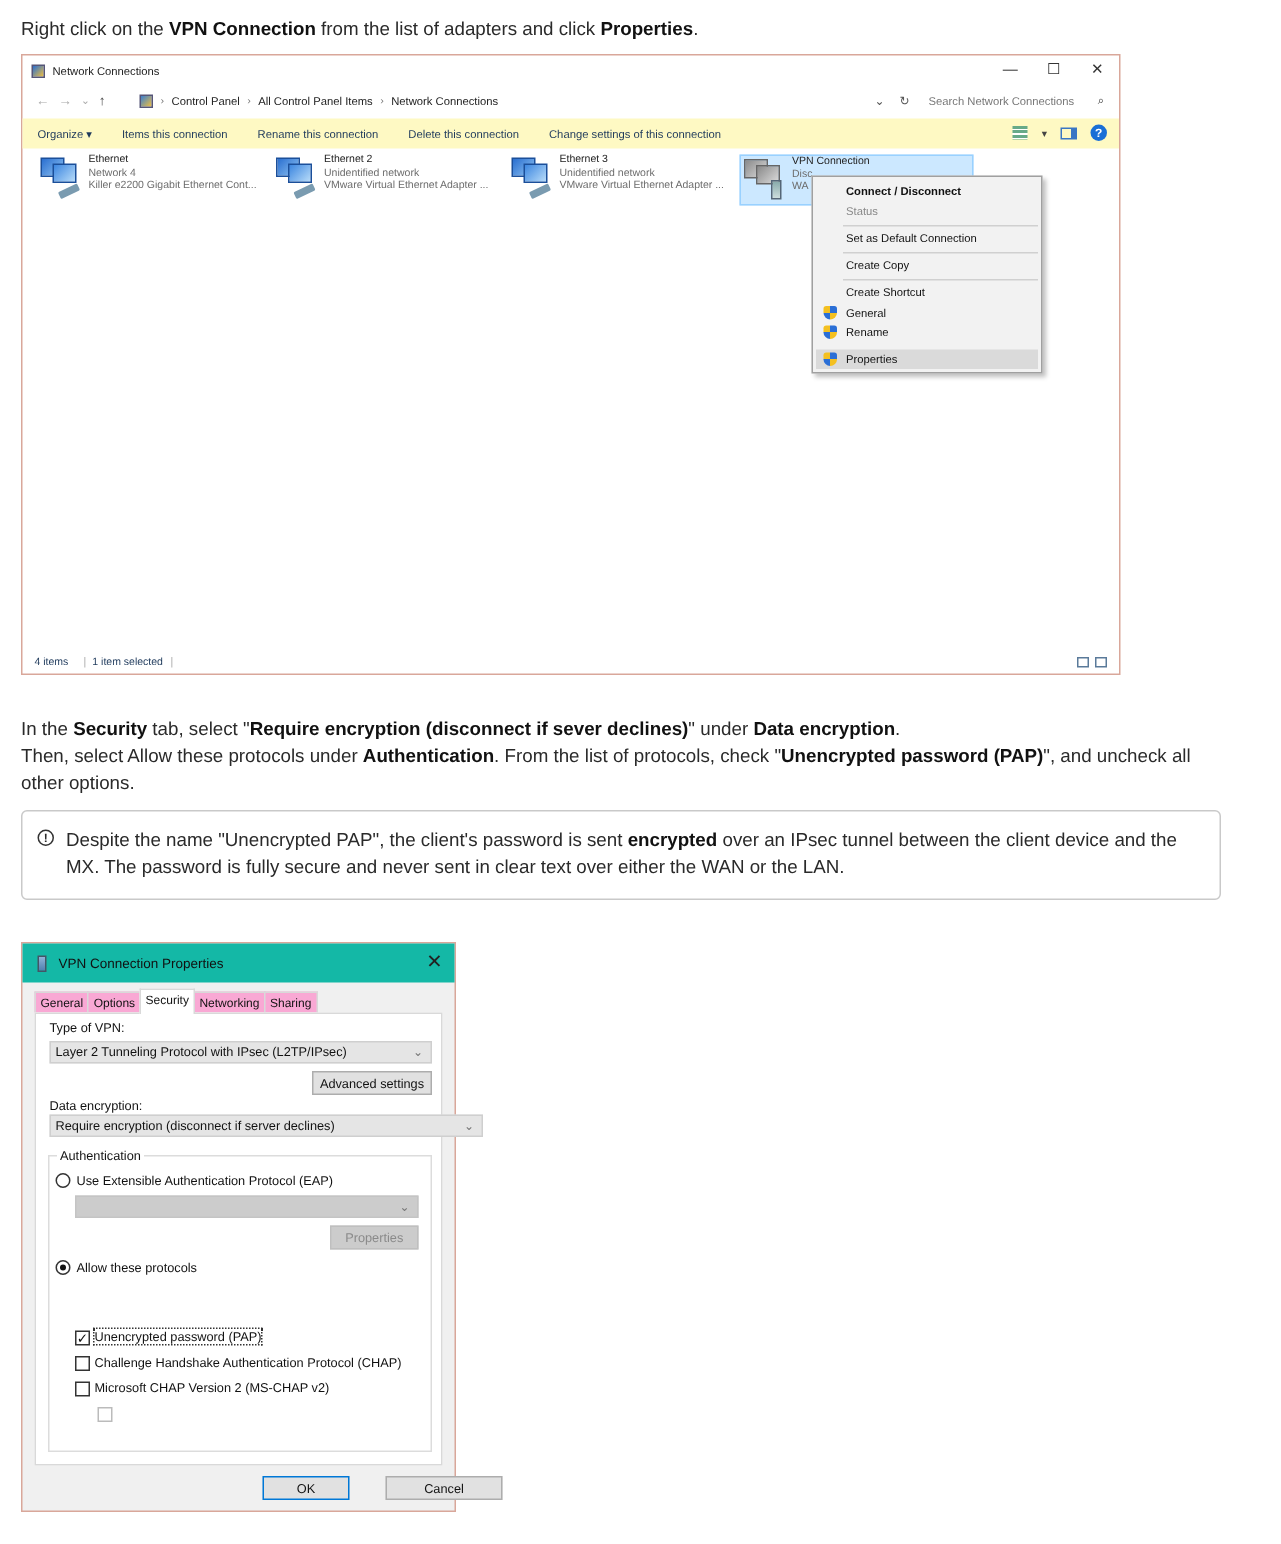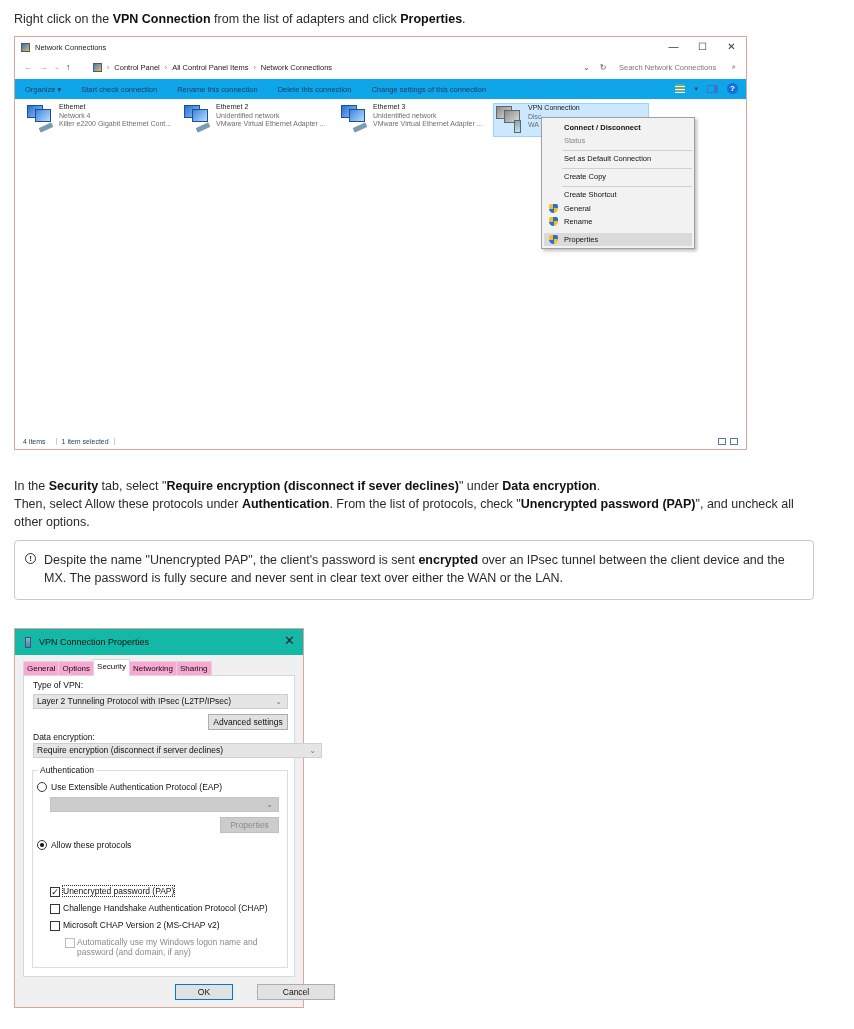--- a/index.html
+++ b/index.html
@@ -16,21 +16,21 @@
   .w1-title .title-text { margin-left: 5px; font-size: 7.5px; }
   .w1-ctrls { position: absolute; right: 0; top: 0; height: 20px; display: flex; }
   .w1-ctrls span { width: 29px; text-align: center; font-size: 10px; line-height: 20px; color: #333; }
   .w1-addr { position: absolute; top: 22px; left: 0; right: 0; height: 16px; display: flex; align-items: center; }
   .nav { display: flex; align-items: center; padding-left: 9px; gap: 6px; font-size: 9px; color: #aaa; }
   .nav .up { color: #444; }
   .addrbar { position: absolute; left: 78px; width: 527px; height: 16px; display: flex; align-items: center; font-size: 7.5px; gap: 5px; padding-left: 0; text-align: right; }
   .addrbar .sep { color: #777; font-size: 7px; }
   .addr-right { position: absolute; left: 568px; display: flex; gap: 10px; font-size: 8px; color: #555; }
   .search { position: absolute; left: 600px; width: 125px; height: 15px; display: flex; align-items: center; justify-content: space-between; padding: 0 4px; font-size: 7.5px; color: #777; }
-  .w1-toolbar { position: absolute; top: 42px; left: 0; right: 0; height: 20px; background: #0ea5e9; display: flex; align-items: center; }
+  .w1-toolbar { position: absolute; top: 42px; left: 0; right: 0; height: 20px; background: #fef9c3; display: flex; align-items: center; }
   .w1-toolbar .tb-btn { font-size: 7.5px; color: #1e395b; padding: 0 10px; white-space: nowrap; }
   .tb-right { position: absolute; right: 8px; top: 4px; display: flex; gap: 9px; align-items: center; }
   .help-icon { width: 11px; height: 11px; border-radius: 50%; background: #1a6fd6; color: #fff; font-size: 8px; font-weight: bold; text-align: center; line-height: 11px; }
   .pane-icon { width: 11px; height: 8px; border: 1px solid #3a76c4; border-right-width: 4px; }
   .view-icon { width: 10px; height: 9px; background: repeating-linear-gradient(#6a8 0 2px, #fff 2px 3px); }
   .adapter { position: absolute; top: 66px; height: 34px; display: flex; }
   .adapter.selected { background: #cce8ff; border: 1px solid #99d1ff; }
   .adapter .aicon { width: 30px; height: 30px; position: relative; margin-right: 4px; }
   .adapter .lines { font-size: 7px; line-height: 8.5px; }
   .adapter .l1 { color: #222; }
@@ -121,21 +121,21 @@
       <span>↻</span>
     </div>
     <div class="search">
       <span>Search Network Connections</span>
       <span style="color:#333;">⌕</span>
     </div>
   </div>
 
   <div class="w1-toolbar">
     <span class="tb-btn">Organize ▾</span>
-    <span class="tb-btn">Start check connection</span>
+    <span class="tb-btn">Items this connection</span>
     <span class="tb-btn">Rename this connection</span>
     <span class="tb-btn">Delete this connection</span>
     <span class="tb-btn">Change settings of this connection</span>
     <div class="tb-right">
       <span class="view-icon"></span>
       <span style="font-size:7px;color:#444;">▾</span>
       <span class="pane-icon"></span>
       <span class="help-icon">?</span>
     </div>
   </div>
@@ -272,21 +272,17 @@
     <span class="radio on" style="left:4px;top:69px;"></span>
     <span class="lbl" style="left:18px;top:69px;">Allow these protocols</span>
 
     <span class="chk" style="left:17px;top:116px;">✓</span>
     <span class="lbl focus-box" style="left:30px;top:115px;">Unencrypted password (PAP)</span>
     <span class="chk" style="left:17px;top:133px;"></span>
     <span class="lbl" style="left:30px;top:132px;">Challenge Handshake Authentication Protocol (CHAP)</span>
     <span class="chk" style="left:17px;top:150px;"></span>
     <span class="lbl" style="left:30px;top:149px;">Microsoft CHAP Version 2 (MS-CHAP v2)</span>
     <span class="chk disabled" style="left:32px;top:167px;"></span>
-    <span class="lbl dim" style="left:44px;top:166px;line-height:10px;">
-      <span>Automatically use my Windows logon name and</span><br>
-      <span>password (and domain, if any)</span>
-    </span>
   </div>
 
   <div class="wbtn default" style="left:160px;top:355px;width:58px;">OK</div>
   <div class="wbtn" style="left:242px;top:355px;width:78px;">Cancel</div>
 </div>
 
 </body></html>

